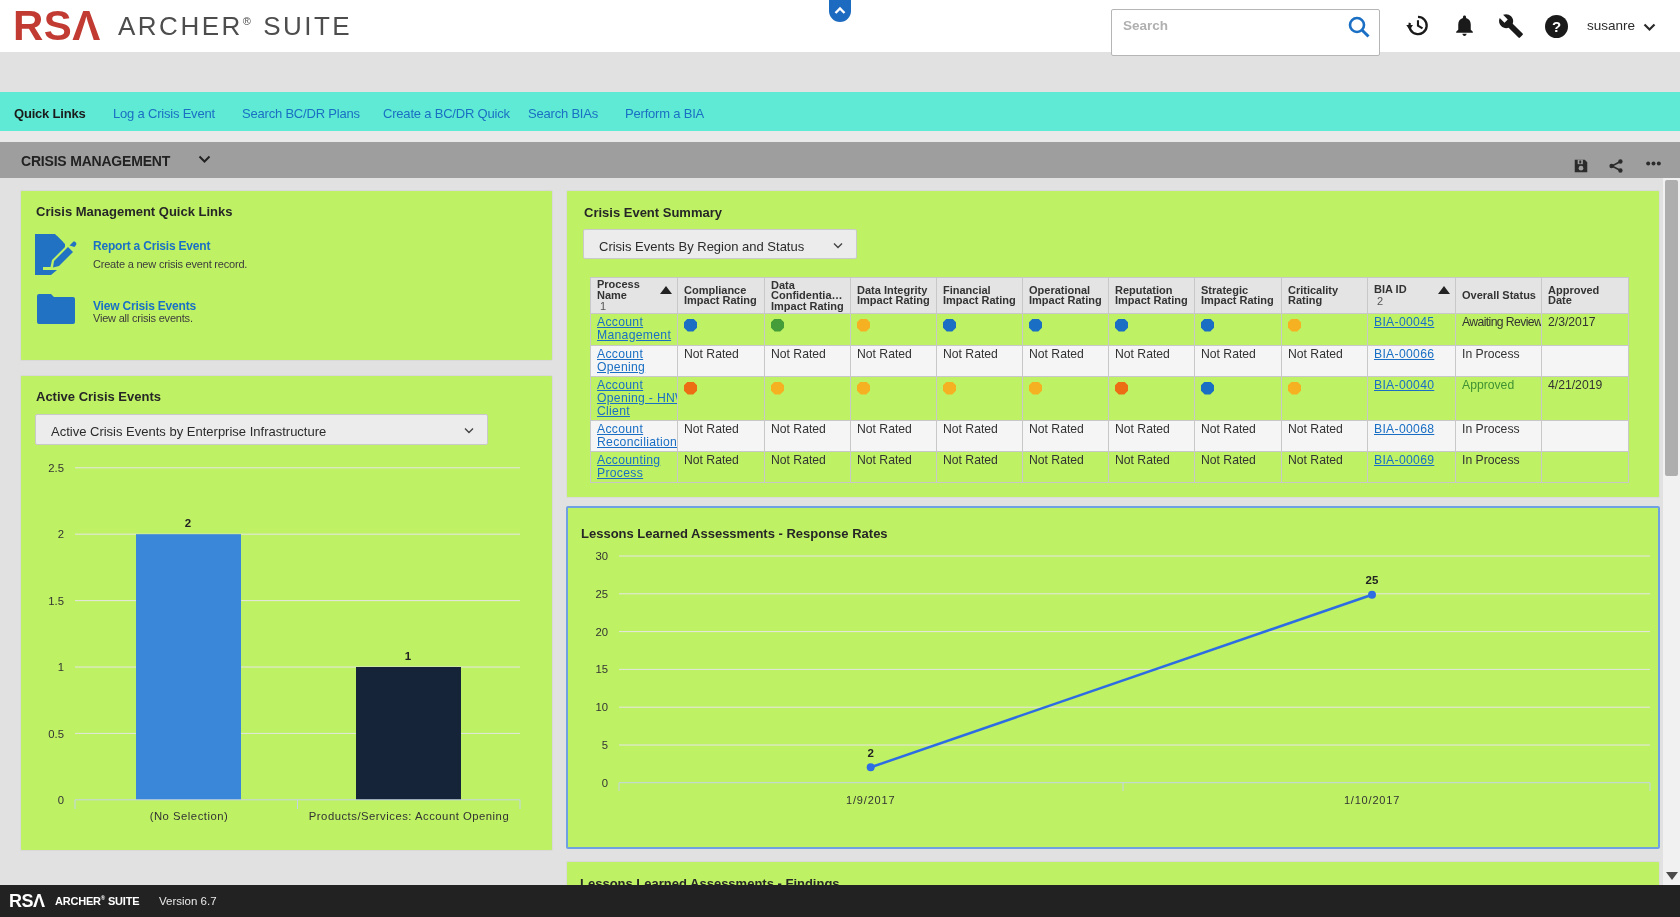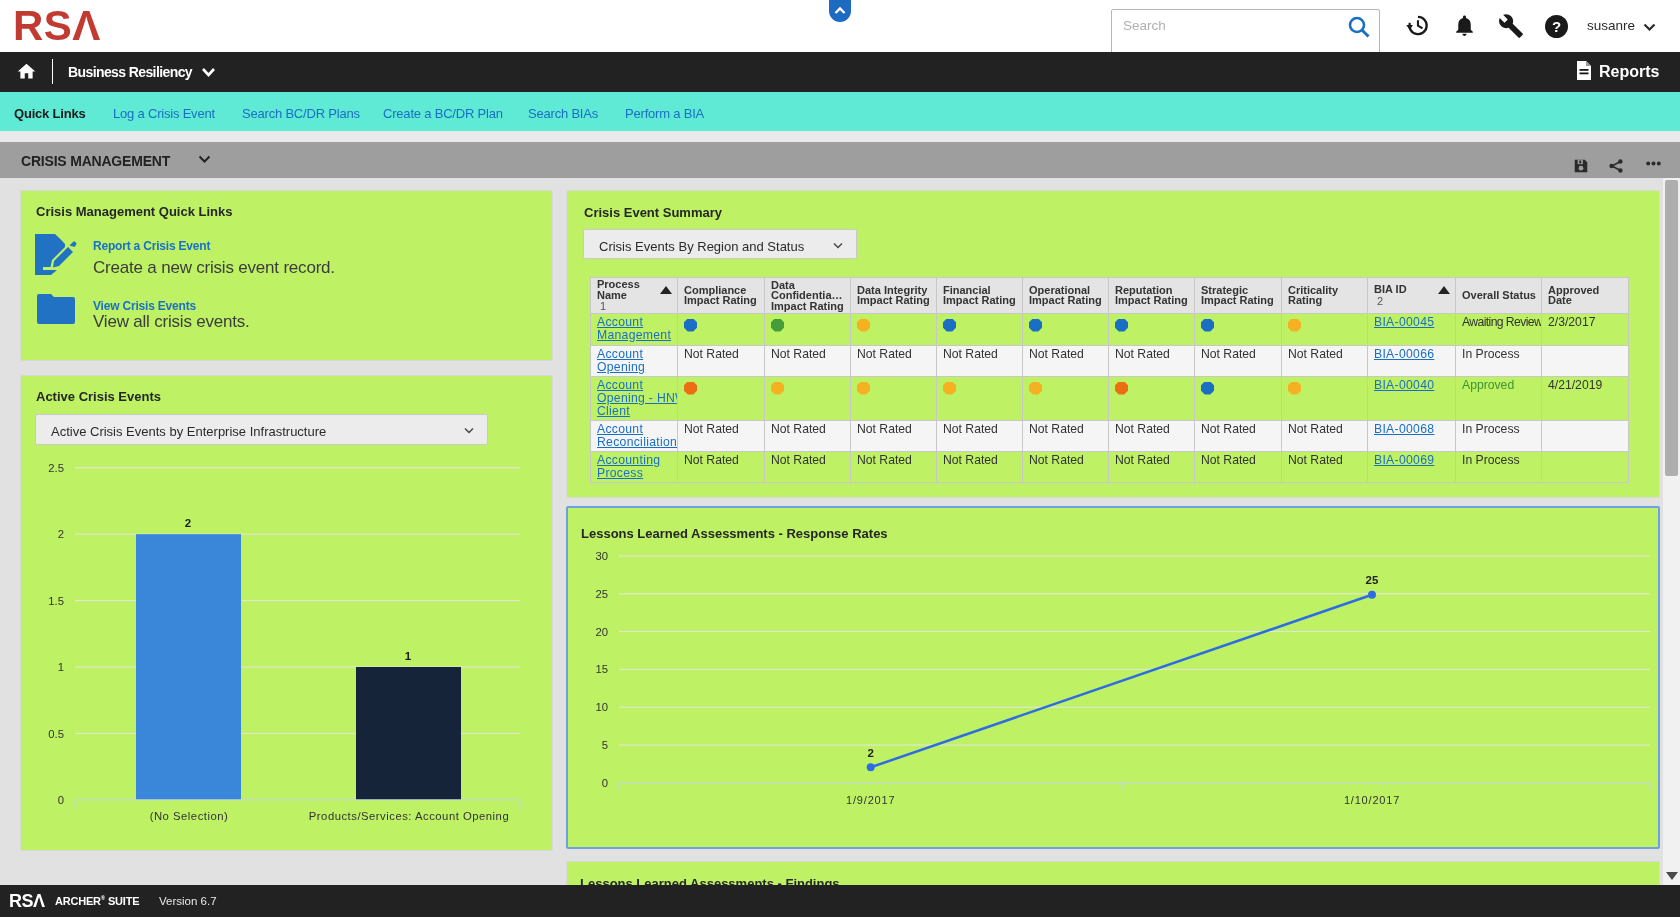--- a/index.html
+++ b/index.html
@@ -7,21 +7,21 @@
   html,body { width:1680px; height:917px; overflow:hidden; }
   body { font-family:"Liberation Sans", sans-serif; }
   #app { position:relative; width:1680px; height:917px; background:#e1e1e1; overflow:hidden; }
   .abs { position:absolute; }
 
   
   #tophdr { position:absolute; left:0; top:0; width:1680px; height:52px; background:#fff; }
   #rsalogo { position:absolute; left:13px; top:6px; width:104px; height:40px; color:#c23b33; font-weight:bold; font-size:42px; letter-spacing:0.5px; line-height:40px; }
   #archertxt { position:absolute; left:118px; top:11px; font-size:26px; color:#4d4d4d; letter-spacing:2.5px; font-weight:400; }
   #archertxt sup { font-size:11px; }
-  #searchbox { position:absolute; left:1111px; top:9px; width:269px; height:47px; border:1px solid #b5b5b5; border-radius:2px; background:#fff; }
+  #searchbox { position:absolute; left:1111px; top:9px; width:269px; height:47px; border:1px solid #b5b5b5; border-radius:2px; background:#fff;font-weight:bold; }
   #searchbox span { position:absolute; left:11px; top:8px; font-size:13.5px; color:#b0b0b0; }
   #searchbox svg { position:absolute; right:7px; top:4px; }
   .hicon { position:absolute; top:13px; }
   #susanre { position:absolute; left:1587px; top:18px; font-size:13.5px; color:#2b2b2b; }
   #susanre svg { margin-left:8px; vertical-align:-2px; }
   #bluetab { position:absolute; left:829px; top:0; width:22px; height:22px; background:#1d6ac1; border-radius:0 0 11px 11px; }
   #bluetab svg { position:absolute; left:5px; top:6px; }
 
   
   #menubar { position:absolute; left:0; top:52px; width:1680px; height:40px; background:#222; }
@@ -43,21 +43,21 @@
   #graybar .car { position:absolute; left:198px; top:13px; }
   .gicon { position:absolute; }
 
   
   .panel { position:absolute; background:#bef264; border:1px solid #d9d9d9; border-radius:2px; }
   .ptitle { position:absolute; font-size:13px; font-weight:bold; color:#262626; }
 
   
   #p1 { left:20px; top:190px; width:533px; height:171px; }
   .qlink { color:#1a70c6; font-size:12px; font-weight:bold; text-decoration:none; letter-spacing:-0.2px; }
-  .qsub { font-size:17px; color:#3c3c3c; letter-spacing:-0.2px; }
+  .qsub { font-size:11px; color:#3c3c3c; letter-spacing:-0.2px; }
 
   
   .ddl { position:absolute; background:#ececec; border:1px solid #c9c9c9; border-radius:2px; font-size:13px; color:#2b2b2b; }
   .ddl span { position:absolute; left:15px; top:9px; }
   .ddl svg { position:absolute; right:13px; top:12px; }
 
   
   #p2 { left:20px; top:375px; width:533px; height:476px; }
 
   
@@ -93,20 +93,21 @@
   #flogo { position:absolute; left:9px; top:6px; font-weight:bold; font-size:18px; letter-spacing:-0.5px; line-height:20px; }
   #ftxt { position:absolute; left:55px; top:10px; font-size:11px; font-weight:bold; letter-spacing:-0.2px; }
   #fver { position:absolute; left:159px; top:10px; font-size:11.5px; color:#e8e8e8; }
 </style>
 </head>
 <body>
 <div id="app">
 
   <div id="tophdr">
     <div id="rsalogo">RSΛ</div>
+    <div id="archertxt">ARCHER<sup>®</sup> SUITE</div>
     <div id="searchbox">
       <span>Search</span>
       <svg width="26" height="26" viewBox="0 0 26 26">
           <circle cx="11" cy="11" r="7" fill="none" stroke="#1a6fc4" stroke-width="2.6"></circle>
           <line x1="16.2" y1="16.2" x2="22.5" y2="22.5" stroke="#1a6fc4" stroke-width="3"></line>
         </svg>
     </div>
     <svg class="hicon" style="left:1405px" width="25" height="25" viewBox="0 0 26 26">
         <path d="M13.5 4 A9 9 0 1 1 5 10.2" fill="none" stroke="#1a1a1a" stroke-width="2.4"></path>
         <path d="M1.3 12.4 L8.3 12.4 L4.9 17.8 Z" fill="#1a1a1a"></path>
@@ -122,41 +123,26 @@
     <div id="susanre">susanre<svg width="13" height="9" viewBox="0 0 13 9">
           <polyline points="1.5,1.5 6.5,6.5 11.5,1.5" fill="none" stroke="#2b2b2b" stroke-width="2.2"></polyline>
         </svg></div>
     <div id="bluetab">
         <svg width="12" height="9" viewBox="0 0 12 9">
           <polyline points="1.5,7 6,2.5 10.5,7" fill="none" stroke="#fff" stroke-width="2.4"></polyline>
         </svg>
       </div>
   </div>
 
-  <div id="menubar">
-    <svg id="homeic" width="21" height="21" viewBox="0 0 24 24">
-        <path d="M10 20v-6h4v6h5v-8h3L12 3 2 12h3v8z" fill="#fff"></path>
-      </svg>
-    <div id="menusep"></div>
-    <div id="bresil">Business Resiliency<svg width="15" height="10" viewBox="0 0 15 10">
-          <polyline points="2,2 7.5,8 13,2" fill="none" stroke="#fff" stroke-width="2.6"></polyline>
-        </svg></div>
-    <div id="reports"><svg width="16" height="19" viewBox="0 0 16 19">
-          <path d="M1 0 L10 0 L15 5 L15 19 L1 19 Z" fill="#fff"></path>
-          <path d="M10 0 L10 5 L15 5 Z" fill="#9a9a9a"></path>
-          <rect x="3.5" y="8" width="9" height="1.8" fill="#161616"></rect>
-          <rect x="3.5" y="11.5" width="9" height="1.8" fill="#161616"></rect>
-        </svg>Reports</div>
-  </div>
 
   <div id="navbar">
     <span style="left:14px; color:#1a1a1a; font-weight:bold;">Quick Links</span>
     <a class="navlink" style="left:113px;text-align:center;">Log a Crisis Event</a>
     <a class="navlink" style="left:242px;">Search BC/DR Plans</a>
-    <a class="navlink" style="left:383px;">Create a BC/DR Plan</a>
+    <a class="navlink" style="left:383px;">Create a BC/DR Quick</a>
     <a class="navlink" style="left:528px;">Search BIAs</a>
     <a class="navlink" style="left:625px;">Perform a BIA</a>
   </div>
 
   <div style="position:absolute; left:0; top:131px; width:1680px; height:11px; background:#e9e9e9;"></div>
 
   <div id="graybar">
     <span class="ttl">CRISIS MANAGEMENT</span>
     <svg class="car" width="13" height="9" viewBox="0 0 13 9">
         <polyline points="1.5,1.5 6.5,6.5 11.5,1.5" fill="none" stroke="#222" stroke-width="2"></polyline>

